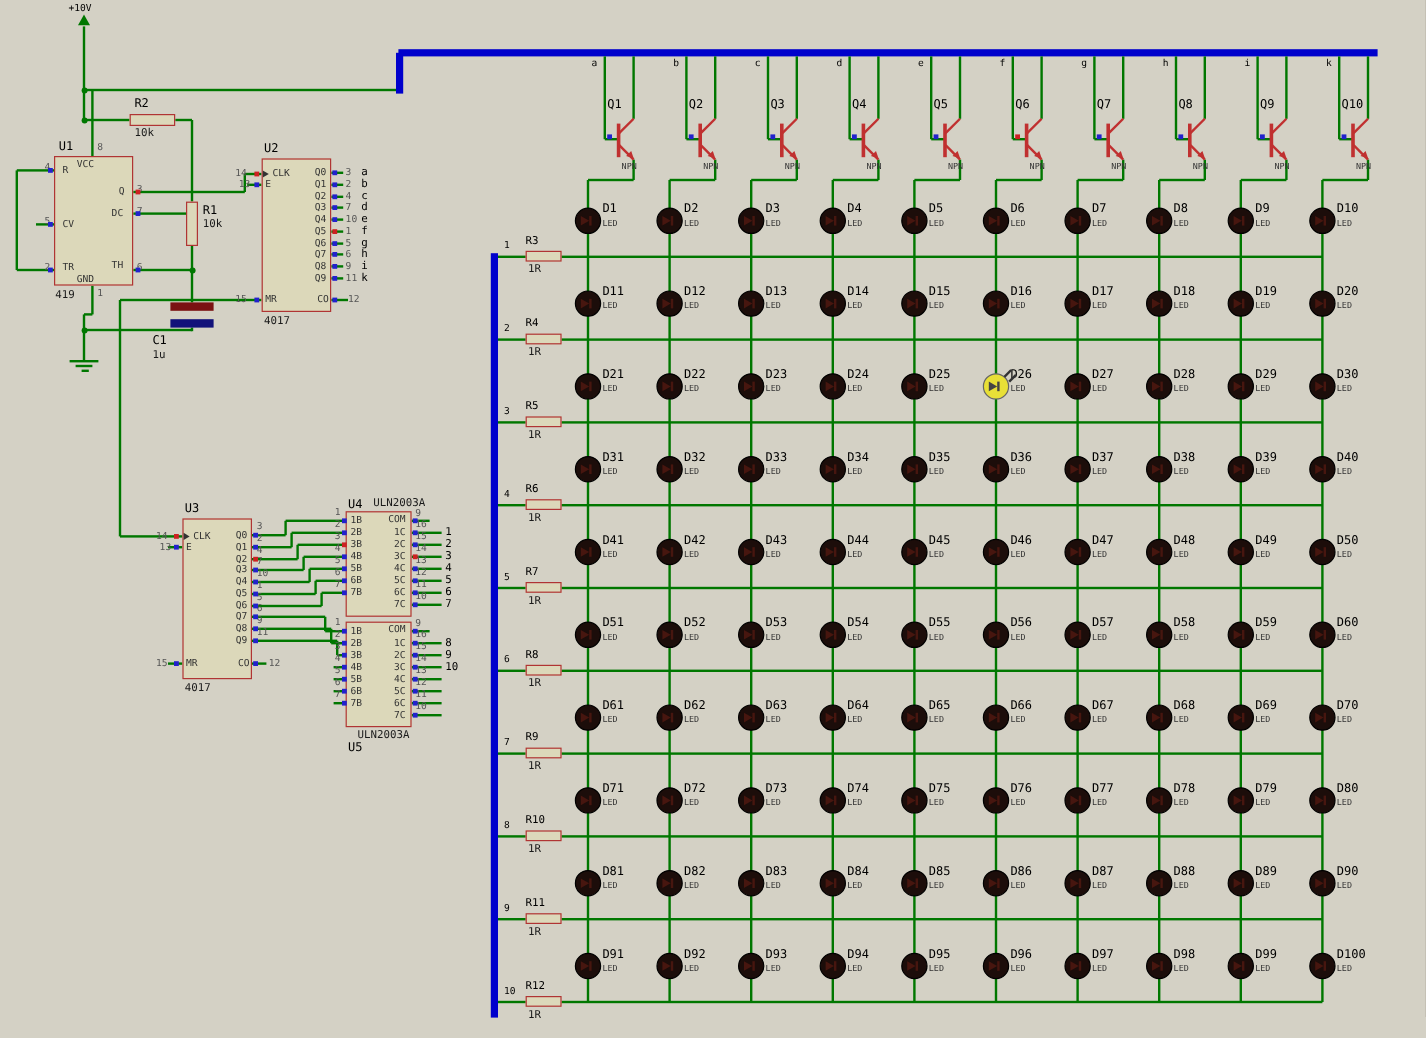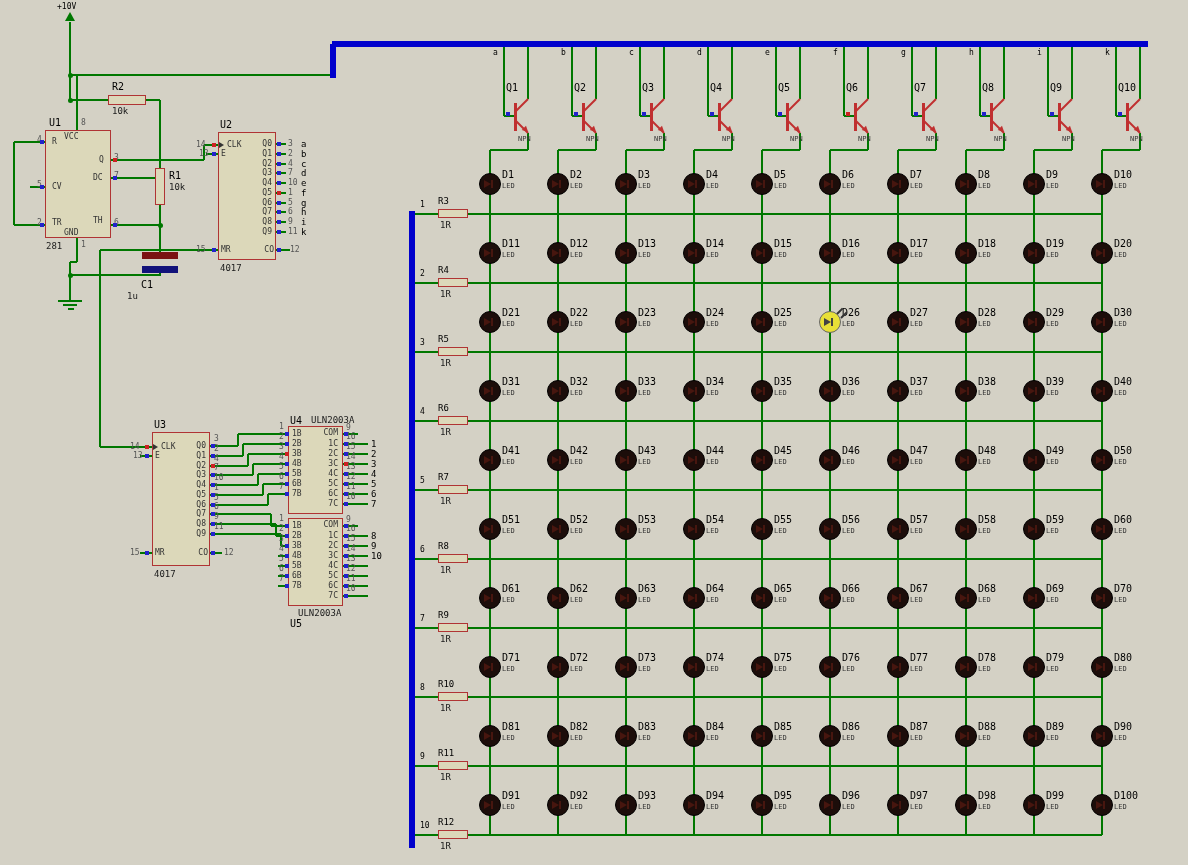--- a/index.html
+++ b/index.html
@@ -40,21 +40,21 @@
 </style>
 </head>
 <body>
 
 <div id="canvas">
 
   <div class="lbl netlbl" style="left:57px;top:3px;font-size:8px">+10V</div>
 
   <div class="ic" style="left:45px;top:130px;width:66px;height:108px"></div>
   <div class="lbl ref" style="left:49px;top:118px">U1</div>
-  <div class="lbl val" style="left:46px;top:242px">281</div>
+  <div class="lbl val" style="left:46px;top:242px">419</div>
   <div class="lbl pname" style="left:52px;top:138px">R</div>
   <div class="lbl pname" style="left:52px;top:183px">CV</div>
   <div class="lbl pname" style="left:52px;top:219px">TR</div>
   <div class="lbl pname" style="left:99px;top:156px">Q</div>
   <div class="lbl pname" style="left:93px;top:174px">DC</div>
   <div class="lbl pname" style="left:93px;top:217px">TH</div>
   <div class="lbl pname" style="left:64px;top:133px">VCC</div>
   <div class="lbl pname" style="left:64px;top:229px">GND</div>
   <div class="lbl pnum" style="left:37px;top:136px">4</div>
   <div class="lbl pnum" style="left:37px;top:181px">5</div>
@@ -66,21 +66,21 @@
   <div class="lbl pnum" style="left:81px;top:241px">1</div>
 
   <div class="res" style="left:108px;top:95px;width:38px;height:10px"></div>
   <div class="lbl ref" style="left:112px;top:82px">R2</div>
   <div class="lbl val" style="left:112px;top:107px">10k</div>
   <div class="res" style="left:155px;top:168px;width:10px;height:37px"></div>
   <div class="lbl ref" style="left:169px;top:171px">R1</div>
   <div class="lbl val" style="left:169px;top:183px">10k</div>
   <div class="plate-r" style="left:142px;top:252px;width:36px;height:7px"></div>
   <div class="plate-b" style="left:142px;top:266px;width:36px;height:7px"></div>
-  <div class="lbl ref" style="left:141px;top:280px">C1</div>
+  <div class="lbl ref" style="left:127px;top:280px">C1</div>
   <div class="lbl val" style="left:127px;top:292px">1u</div>
 
   <div class="ic" style="left:218px;top:132px;width:58px;height:128px"></div>
   <div class="lbl ref" style="left:220px;top:120px">U2</div>
   <div class="lbl val" style="left:220px;top:264px">4017</div>
   <div class="clkmark" style="left:219px;top:142px"></div>
   <div class="lbl pname" style="left:227px;top:141px">CLK</div>
   <div class="lbl pname" style="left:221px;top:150px">E</div>
   <div class="lbl pname" style="left:221px;top:246px">MR</div>
   <div class="lbl pnum" style="left:196px;top:141px">14</div>

